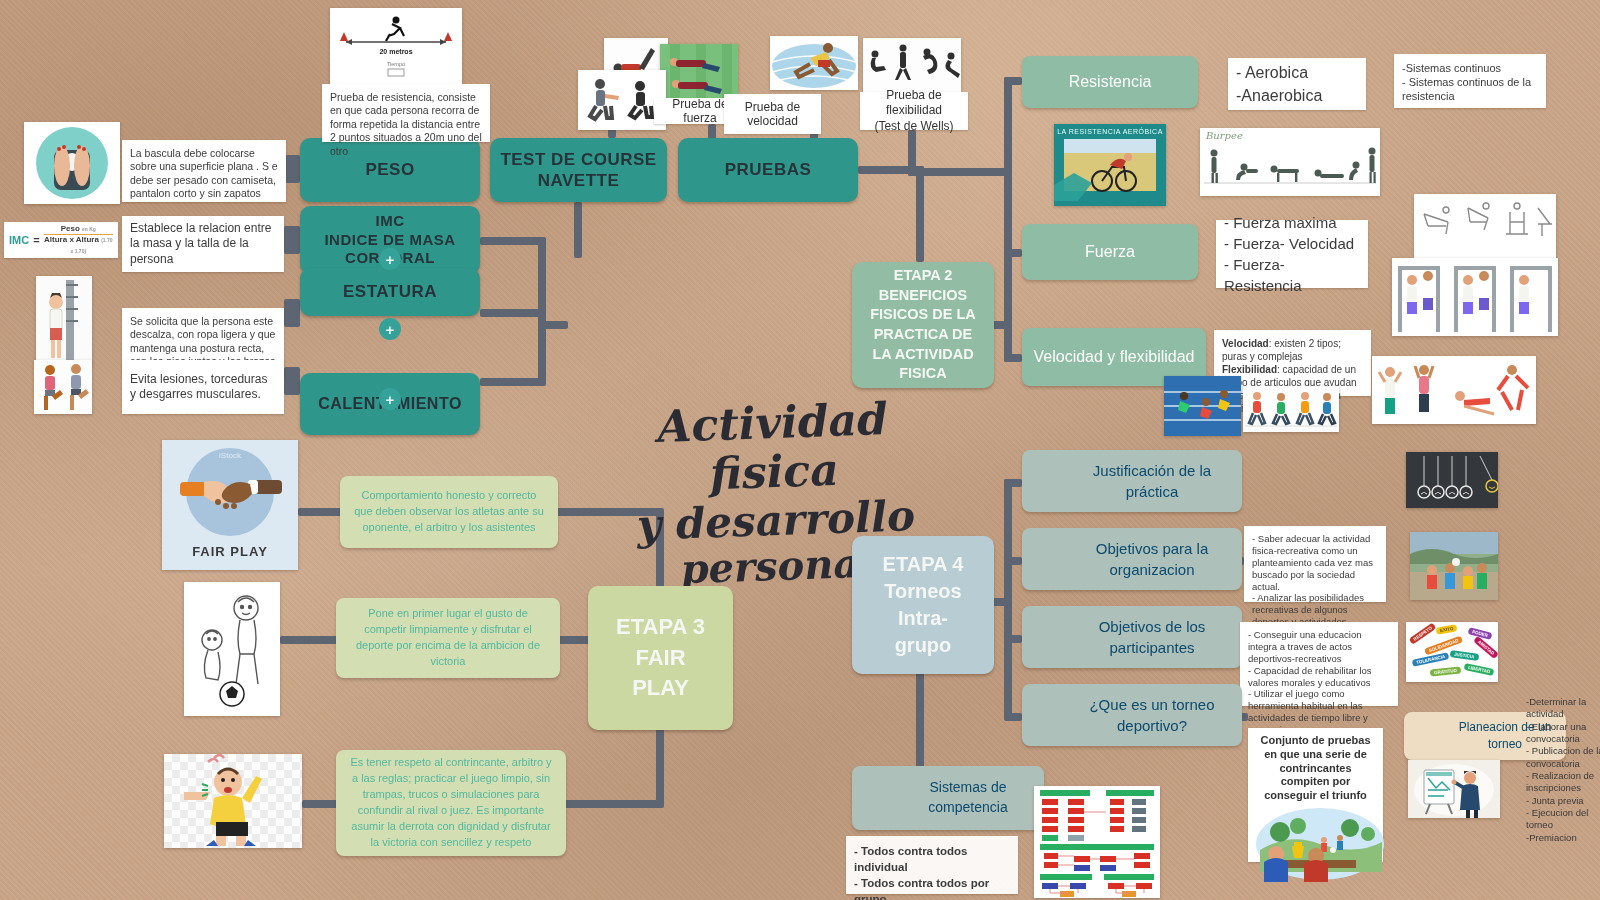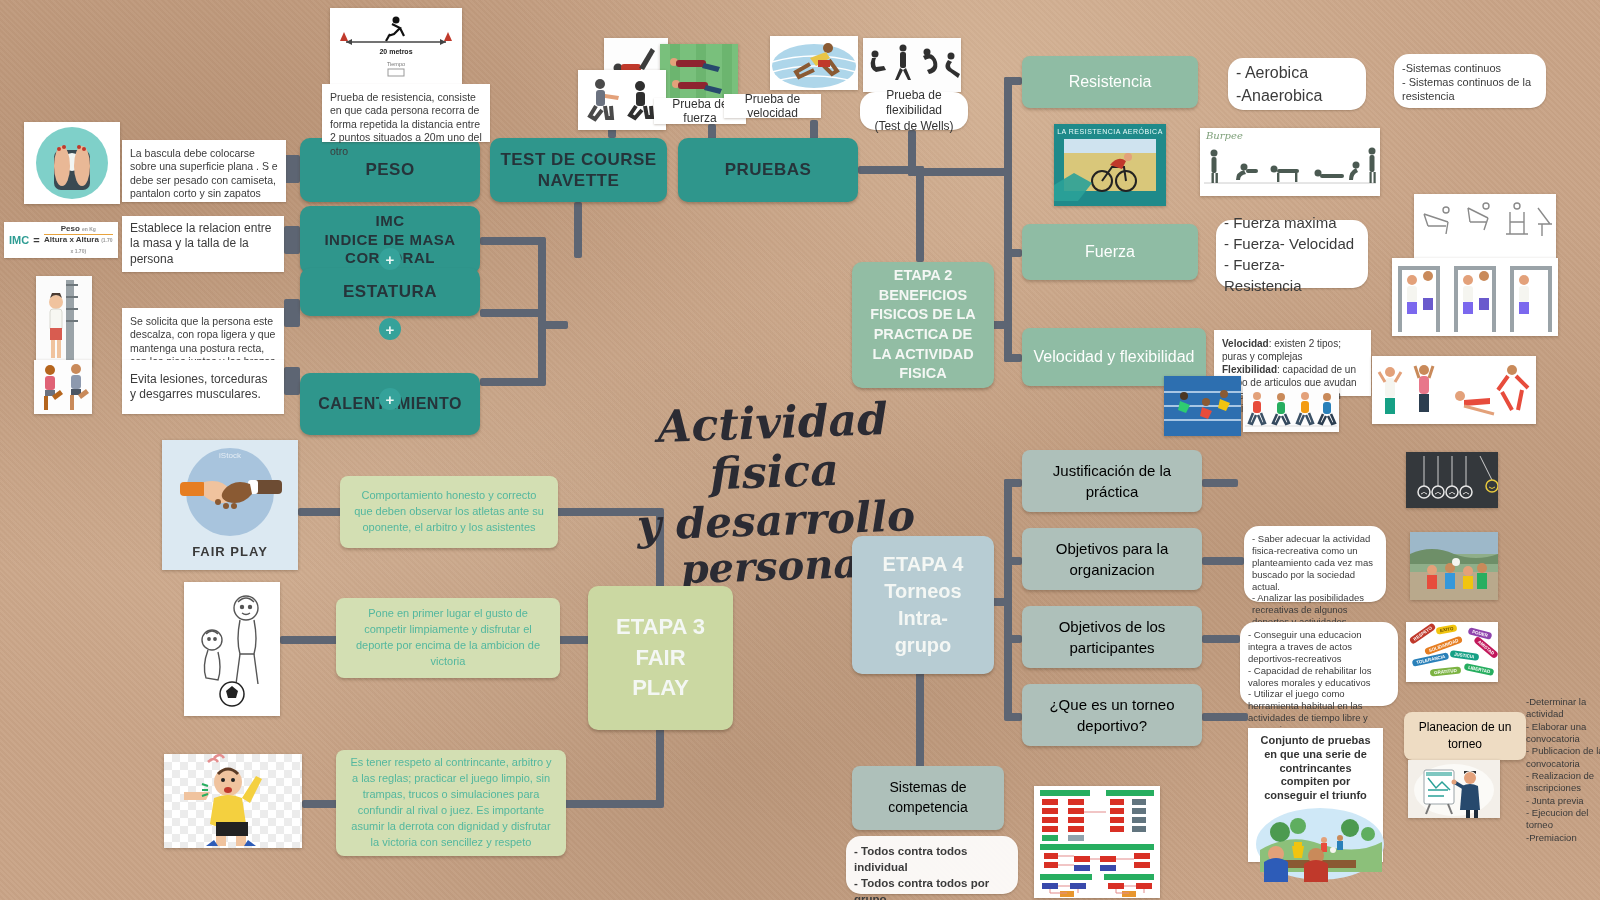--- a/index.html
+++ b/index.html
@@ -11,35 +11,35 @@
       radial-gradient(ellipse at 12% 18%, rgba(120,80,50,.20), transparent 40%),
       radial-gradient(ellipse at 82% 62%, rgba(120,85,55,.16), transparent 45%),
       radial-gradient(ellipse at 45% 88%, rgba(100,70,45,.14), transparent 40%),
       radial-gradient(ellipse at 62% 8%, rgba(238,214,184,.28), transparent 35%),
       radial-gradient(ellipse at 28% 55%, rgba(238,218,192,.20), transparent 42%),
       repeating-linear-gradient(45deg, rgba(255,255,255,.03) 0 2px, rgba(90,60,40,.03) 2px 4px);
   }
   .conn{position:absolute;background:#5d6573;border-radius:2px;z-index:1;}
   .card{position:absolute;background:#fff;box-sizing:border-box;z-index:3;
         color:#3b3b3b;font-size:10.5px;line-height:1.28;padding:7px 8px;box-shadow:0 1px 2px rgba(60,40,20,.25);}
-  .pre{white-space:pre-line;border-radius:15px;}
+  .pre{white-space:pre-line;}
   .teal-box{position:absolute;background:#2f968c;border-radius:10px;z-index:3;
         display:flex;align-items:center;justify-content:center;text-align:center;
         color:#26343a;font-weight:bold;font-size:17px;letter-spacing:.5px;
         box-shadow:0 2px 3px rgba(60,40,20,.3);}
   .hub{position:absolute;border-radius:10px;z-index:3;display:flex;align-items:center;justify-content:center;
         text-align:center;color:#f4f7f4;font-weight:bold;box-shadow:0 2px 3px rgba(60,40,20,.3);}
   .hub1{background:#2a847b;font-size:15px;line-height:1.35;}
   .hub2{background:#92bda4;font-size:14.5px;line-height:1.35;}
   .hub3{background:#cbd8a2;font-size:22px;line-height:1.4;}
   .hub4{background:#b7ccd3;font-size:20px;line-height:1.35;}
   .sage-box{position:absolute;background:#8fbca4;border-radius:8px;z-index:3;display:flex;align-items:center;justify-content:center;
         text-align:center;color:#fdfefd;font-size:16px;box-shadow:0 2px 3px rgba(60,40,20,.25);}
   .gray-box{position:absolute;background:#aec0ba;border-radius:8px;z-index:3;display:flex;align-items:center;justify-content:center;
-        text-align:center;color:#000000;font-size:15px;line-height:1.4;box-shadow:0 2px 3px rgba(60,40,20,.25);}
+        text-align:center;color:#0c4a6e;font-size:15px;line-height:1.4;box-shadow:0 2px 3px rgba(60,40,20,.25);padding-left:40px;}
   .green-card{position:absolute;background:#d3dfb3;border-radius:8px;z-index:3;display:flex;align-items:center;justify-content:center;
         text-align:center;color:#53b79e;font-size:11px;line-height:1.45;padding:8px 12px;box-sizing:border-box;
         box-shadow:0 2px 3px rgba(60,40,20,.25);}
   .img-card{position:absolute;background:#fff;z-index:3;box-shadow:0 1px 3px rgba(60,40,20,.3);overflow:hidden;box-sizing:border-box;}
   .lbl{position:absolute;background:#fff;z-index:4;color:#333;font-size:12px;text-align:center;
        display:flex;align-items:center;justify-content:center;padding:3px 5px;box-sizing:border-box;
        box-shadow:0 1px 2px rgba(60,40,20,.25);}
   .plus{position:absolute;width:22px;height:22px;border-radius:50%;background:#35a29a;color:#e8f6f4;z-index:4;
         display:flex;align-items:center;justify-content:center;font-size:15px;font-weight:bold;}
   .title{position:absolute;z-index:2;text-align:center;color:#2b2b33;
@@ -252,21 +252,21 @@
     <svg width="88" height="54" viewBox="0 0 88 54">
       <rect width="88" height="54" fill="#fff"></rect>
       <ellipse cx="44" cy="30" rx="42" ry="22" fill="#aed6ea"></ellipse>
       <path d="M2 26 q42 -12 84 0 M2 36 q42 -12 84 0 M2 46 q42 -12 84 0" stroke="#fff" stroke-width="1.5" fill="none"></path>
       <circle cx="58" cy="12" r="5" fill="#8a5a33"></circle>
       <path d="M40 22 l16 -6 l4 6 l-14 8 z" fill="#e8c547"></path>
       <path d="M40 28 l-14 8 l3 5 l15 -7 M52 28 l10 10 l5 -3 l-8 -11" stroke="#8a5a33" stroke-width="4" fill="none"></path>
       <rect x="48" y="24" width="12" height="7" fill="#c0392b"></rect>
     </svg>
   </div>
-  <div class="lbl" style="left:724px;top:94px;width:97px;height:24px;">Prueba de velocidad</div>
+  <div class="lbl" style="left:724px;top:94px;width:97px;height:40px;">Prueba de velocidad</div>
 
   <div class="img-card" style="left:863px;top:38px;width:98px;height:54px;">
     <svg width="98" height="54" viewBox="0 0 98 54">
       <rect width="98" height="54" fill="#fdfdfd"></rect>
       <g fill="#2f2f2f">
         <circle cx="12" cy="16" r="3.5"></circle>
           <path d="M9 20 q-4 10 4 14 l10 -2 -2 -4 -8 1 q-2 -5 0 -9 z"></path>
         <circle cx="40" cy="10" r="3.5"></circle>
           <rect x="37" y="14" width="6" height="16" rx="2"></rect>
           <path d="M37 30 l-5 12 h3 l5 -10 M43 30 l5 12 h-3 l-5 -10"></path>

